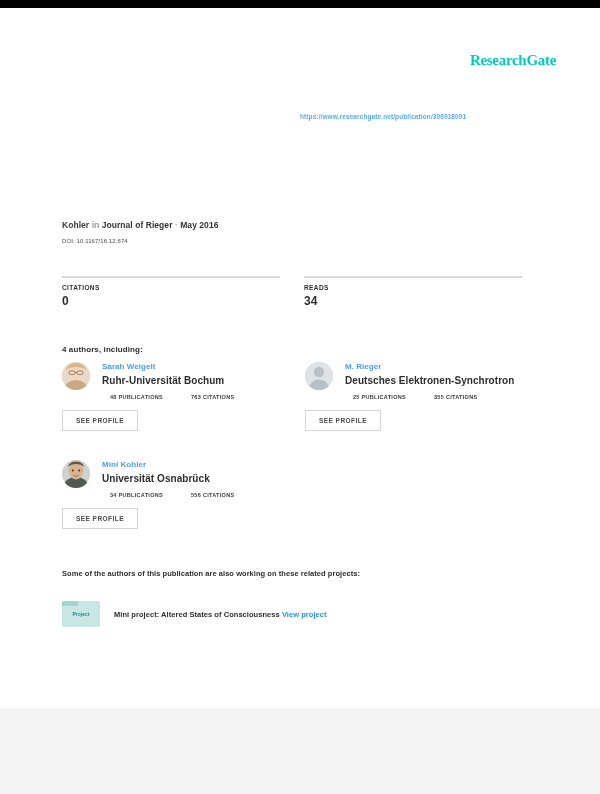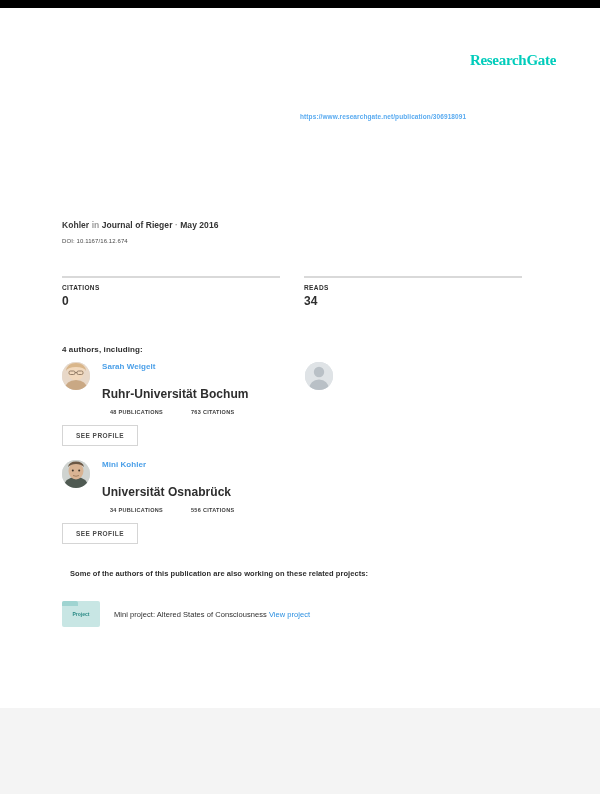--- a/index.html
+++ b/index.html
@@ -155,22 +155,22 @@
   }
   .author-name {
     font-size: 8px;
     font-weight: bold;
     color: #4a9fe8;
     letter-spacing: 0.05px;
     filter: blur(0.6px);
     white-space: nowrap;
   }
   .author-affil {
-    margin-top: 16px;
-    font-size: 12px;
+    margin-top: 4px;
+    font-size: 10px;
     font-weight: bold;
     color: #2e2e2e;
     letter-spacing: 0.05px;
     filter: blur(0.6px);
     white-space: nowrap;
   }
   .author-stats {
     margin-top: 8px;
     margin-left: 8px;
     display: flex;
@@ -193,21 +193,21 @@
     font-size: 6.5px;
     font-weight: bold;
     color: #4a4a4a;
     letter-spacing: 0.45px;
     filter: blur(0.35px);
   }
 
   
   .projects-heading {
     position: absolute;
-    left: 70px;
+    left: 62px;
     top: 561px;
     font-size: 7.5px;
     font-weight: bold;
     color: #2e2e2e;
     letter-spacing: 0.05px;
     filter: blur(0.6px);
   }
   .project-row {
     position: absolute;
     left: 62px;
@@ -237,21 +237,21 @@
   .project-icon span {
     font-size: 5px;
     color: #2a8a85;
     font-weight: bold;
     filter: blur(0.6px);
     position: relative;
     z-index: 2;
   }
   .project-text {
     font-size: 7.5px;
-    font-weight: normal;
+    font-weight: bold;
     color: #2e2e2e;
     letter-spacing: 0.05px;
     filter: blur(0.6px);
   }
   .project-text .view-link {
     color: #2b8fe0;
   }
 </style>
 </head>
 <body>
@@ -316,20 +316,29 @@
       </div>
 
       <div class="author-card">
         <div class="avatar">
           <svg width="28" height="28" viewBox="0 0 28 28">
             <rect width="28" height="28" fill="#dfe3e6"></rect>
             <circle cx="14" cy="10" r="5.2" fill="#b9c0c6"></circle>
             <path d="M3.5 28 Q5 17.5 14 17.5 Q23 17.5 24.5 28 Z" fill="#b9c0c6"></path>
           </svg>
         </div>
+        <div class="author-body">
+          <div class="author-name">M. Rieger</div>
+          <div class="author-affil">Deutsches Elektronen-Synchrotron</div>
+          <div class="author-stats">
+            <span class="astat-label">25 PUBLICATIONS</span>
+            <span class="astat-label">355 CITATIONS</span>
+          </div>
+          <div class="see-profile">SEE PROFILE</div>
+        </div>
       </div>
 
     </div>
 
     <div class="author-row" style="margin-top:6px;">
 
       <div class="author-card">
         <div class="avatar">
           <svg width="28" height="28" viewBox="0 0 28 28">
             <rect width="28" height="28" fill="#cfd3d0"></rect>

